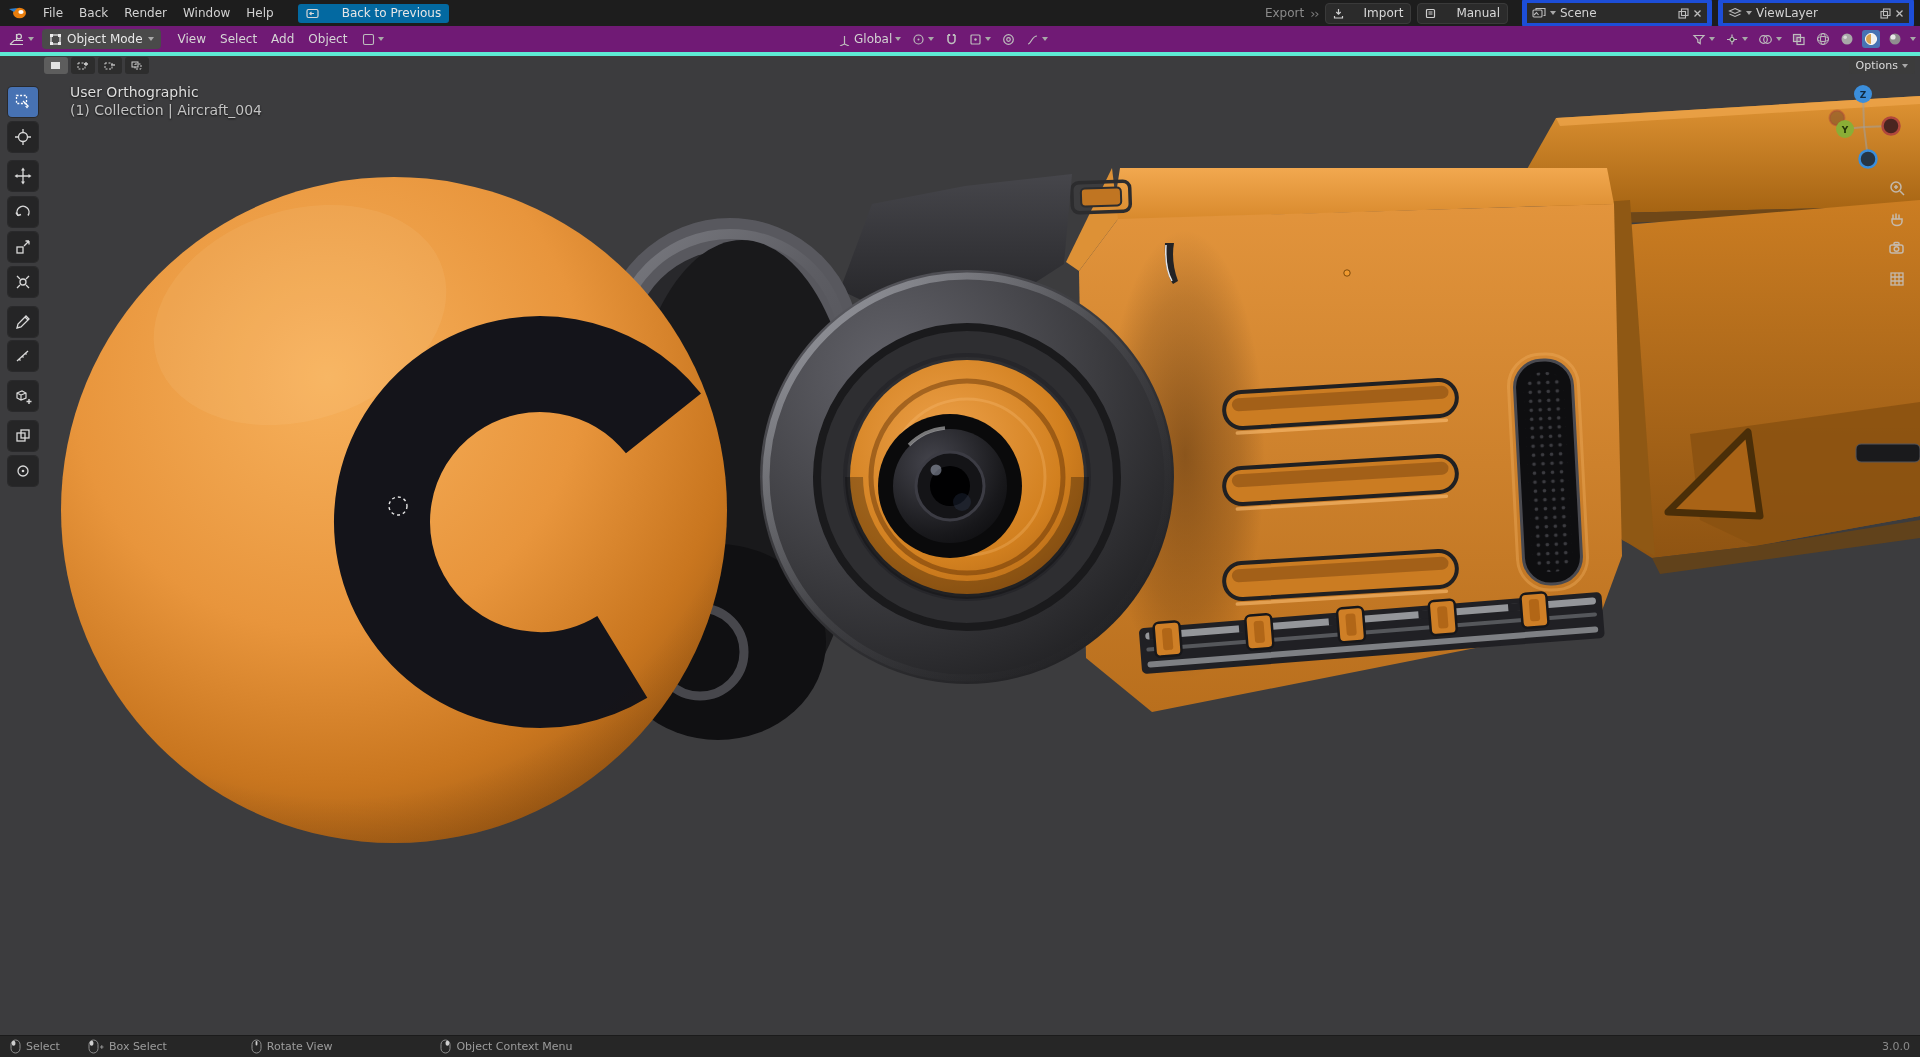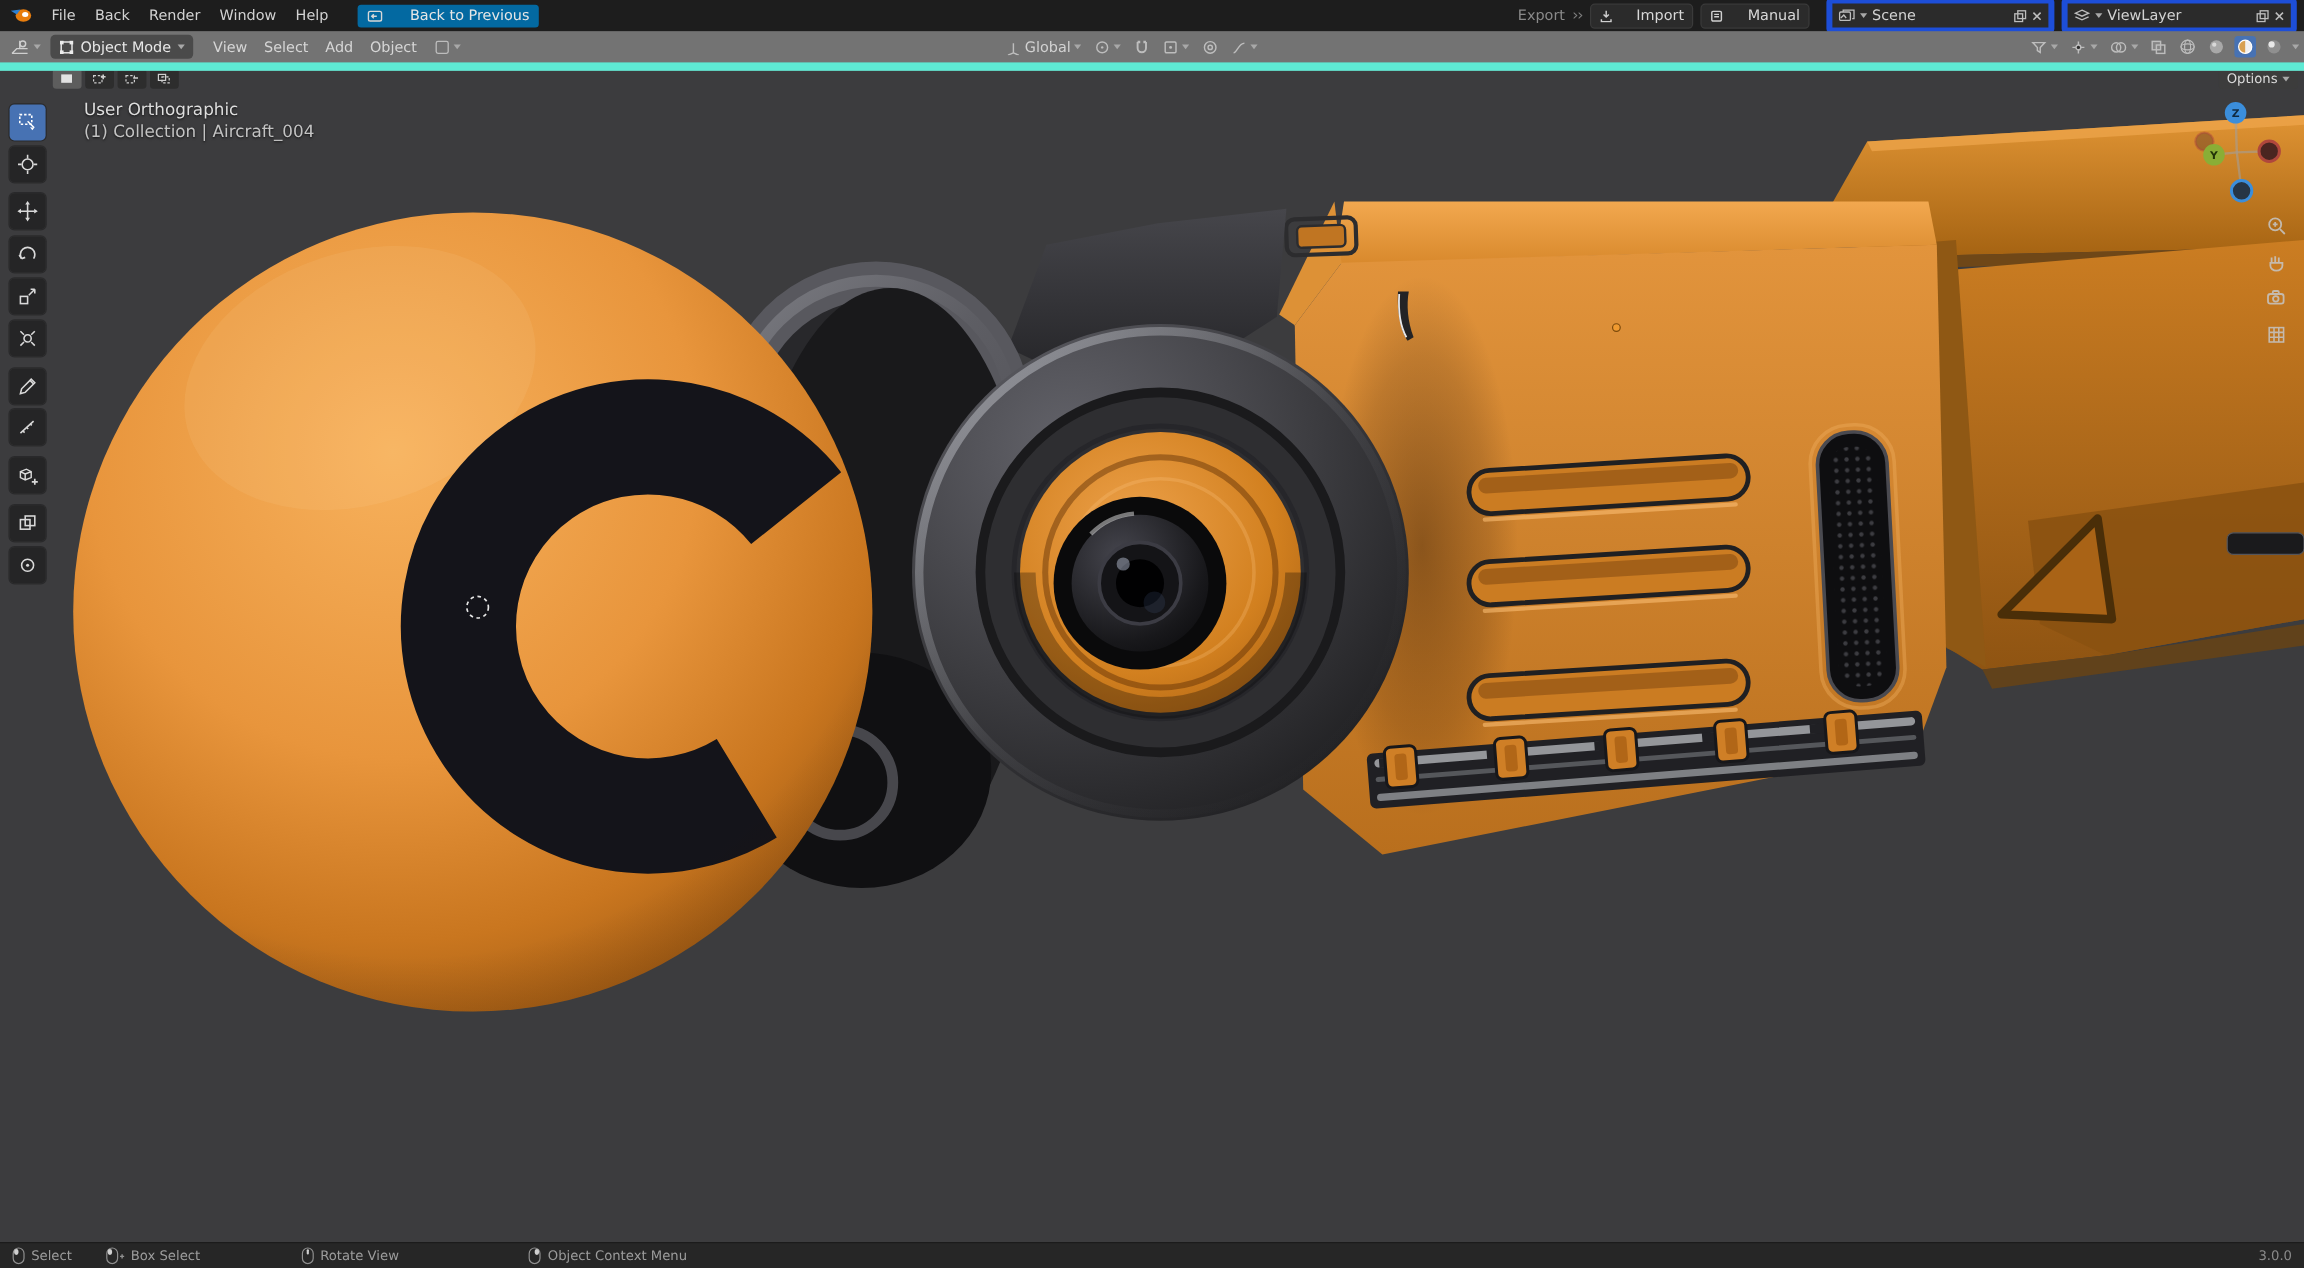--- a/index.html
+++ b/index.html
@@ -16,22 +16,22 @@
   .tab-dim{color:#8a8a8a;}
   .tab-sep{color:#7d7d7d;font-size:13px;letter-spacing:-1px;}
   .tab-btn{height:19px;background:#2b2b2b;border:1px solid #3a3a3a;border-radius:4px;
            display:flex;align-items:center;gap:20px;padding:0 7px;color:#d8d8d8;}
   .id-widget{height:20px;background:#2b2b2b;border:5px solid #1d4ed8;border-radius:4px;
              display:flex;align-items:center;gap:4px;padding:0 5px;}
   .id-widget .grow{flex:1;}
   .chev{width:0;height:0;border-left:3.5px solid transparent;border-right:3.5px solid transparent;
         border-top:4.5px solid #a8a8a8;display:inline-block;}
   
-  #vheader{position:absolute;top:26px;left:0;right:0;height:26px;background:#737373;
-           border-bottom:7px solid #5eead4;display:flex;align-items:center;z-index:20;}
+  #vheader{position:absolute;top:26px;left:0;right:0;height:26px;background:#701a75;
+           border-bottom:4px solid #5eead4;display:flex;align-items:center;z-index:20;}
   .hmenu{padding:0 7px;height:26px;line-height:26px;color:#d6d6d6;}
   .pill{height:20px;background:#4a4a4a;border-radius:4px;display:flex;align-items:center;
         gap:5px;padding:0 7px;color:#e8e8e8;}
   #hcenter{position:absolute;left:836px;top:0;height:26px;display:flex;align-items:center;gap:7px;}
   #hright{position:absolute;right:4px;top:0;height:26px;display:flex;align-items:center;gap:6px;}
   .icbtn{display:flex;align-items:center;gap:3px;height:20px;padding:0 2px;border-radius:3px;}
   .shadeball{width:18px;height:18px;display:flex;align-items:center;justify-content:center;border-radius:3px;}
   .shadeball.active{background:#4772b3;}
   
   #viewport{position:absolute;top:52px;left:0;right:0;height:984px;z-index:5;}

